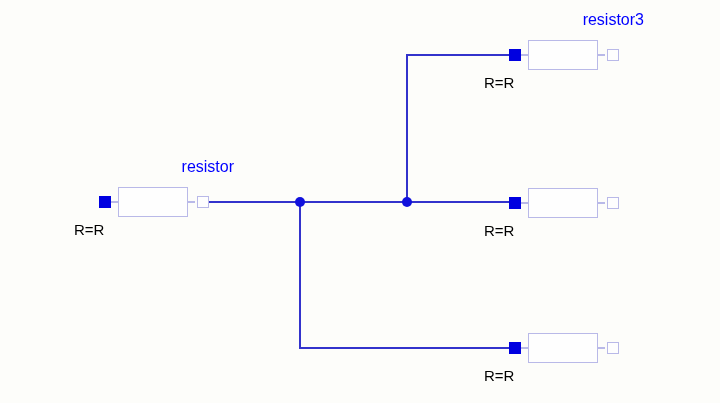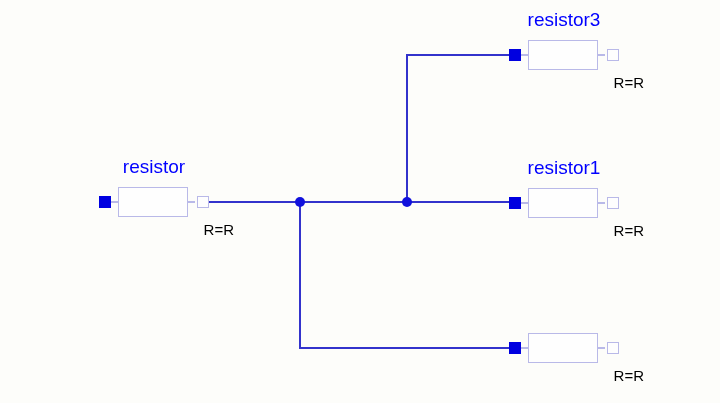--- a/index.html
+++ b/index.html
@@ -24,26 +24,26 @@
     border:1.5px solid var(--component-border, #b9b9e8);
   }
   .pin { position:absolute; top:9px; width:12px; height:12px; }
   .pin-p { left:0; background:var(--pin, #0000e0); }
   .pin-n { left:98px; background:var(--component-fill, #fefefe); border:1.5px solid var(--component-border, #b9b9e8); }
   .lead { position:absolute; top:14px; height:2px; width:7px; background:var(--component-border, #b9b9e8); }
   .lead-left  { left:12px; }
   .lead-right { left:89px; }
   .name-label {
     position:absolute; left:-25px; right:-25px; top:-29px; height:18px;
-    text-align:center; font-size:19px; line-height:18px;
+    text-align:right; font-size:16px; line-height:18px;
     color:var(--label-text, #0000ff); white-space:nowrap;
   }
   .param-label {
     position:absolute; left:-25px; right:-25px; top:34px; height:18px;
-    text-align:right; font-size:15px; line-height:18px;
+    text-align:left; font-size:15px; line-height:18px;
     color:var(--param-text, #000000); white-space:nowrap;
   }
 
   #cmp-resistor  { left:99px;  top:187px; }
   #cmp-resistor1 { left:509px; top:188px; }
   #cmp-resistor2 { left:509px; top:333px; }
   #cmp-resistor3 { left:509px; top:40px;  }
 </style>
 </head>
 <body>
@@ -62,21 +62,20 @@
     <div class="name-label">resistor</div>
     <div class="pin pin-p"></div>
     <div class="lead lead-left"></div>
     <div class="body"></div>
     <div class="lead lead-right"></div>
     <div class="pin pin-n"></div>
     <div class="param-label">R=R</div>
   </div>
 
   <div class="component" id="cmp-resistor1">
-    <div class="name-label">resistor1</div>
     <div class="pin pin-p"></div>
     <div class="lead lead-left"></div>
     <div class="body"></div>
     <div class="lead lead-right"></div>
     <div class="pin pin-n"></div>
     <div class="param-label">R=R</div>
   </div>
 
   <div class="component" id="cmp-resistor2">
     <div class="pin pin-p"></div>

